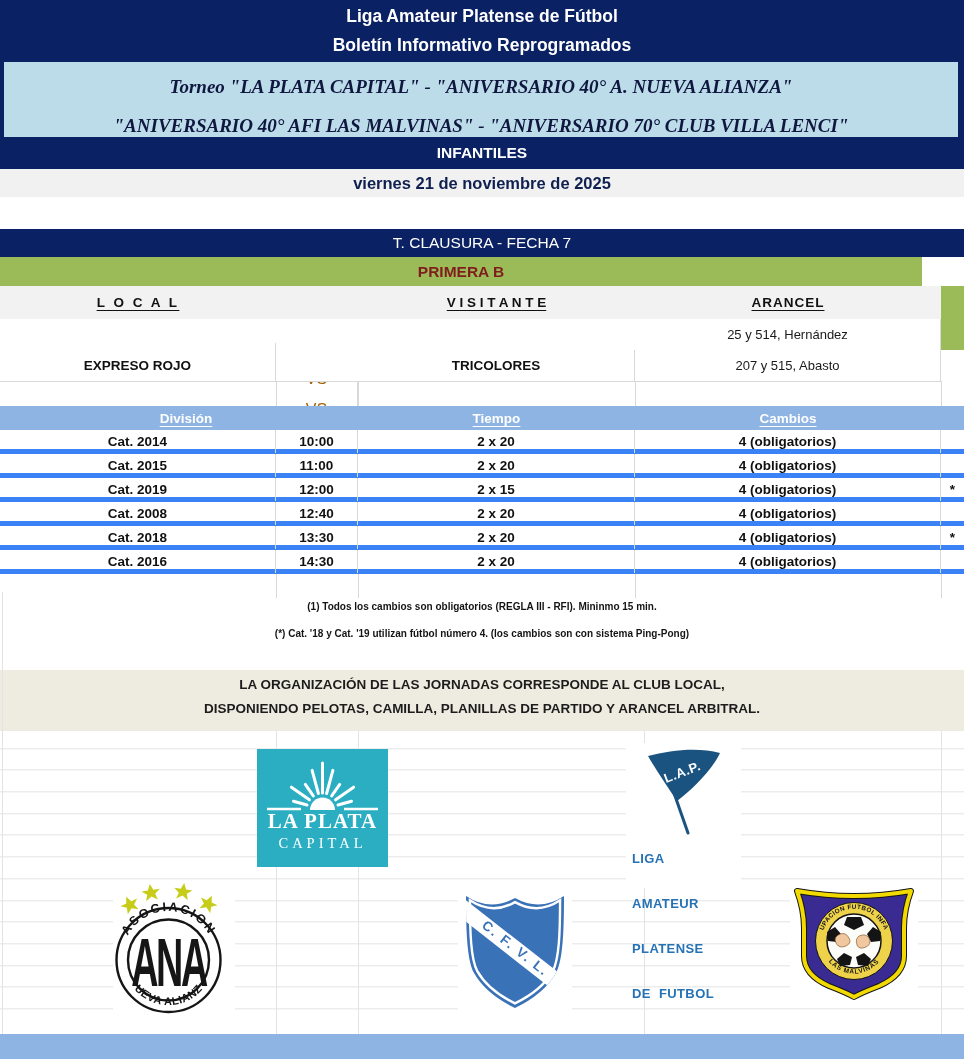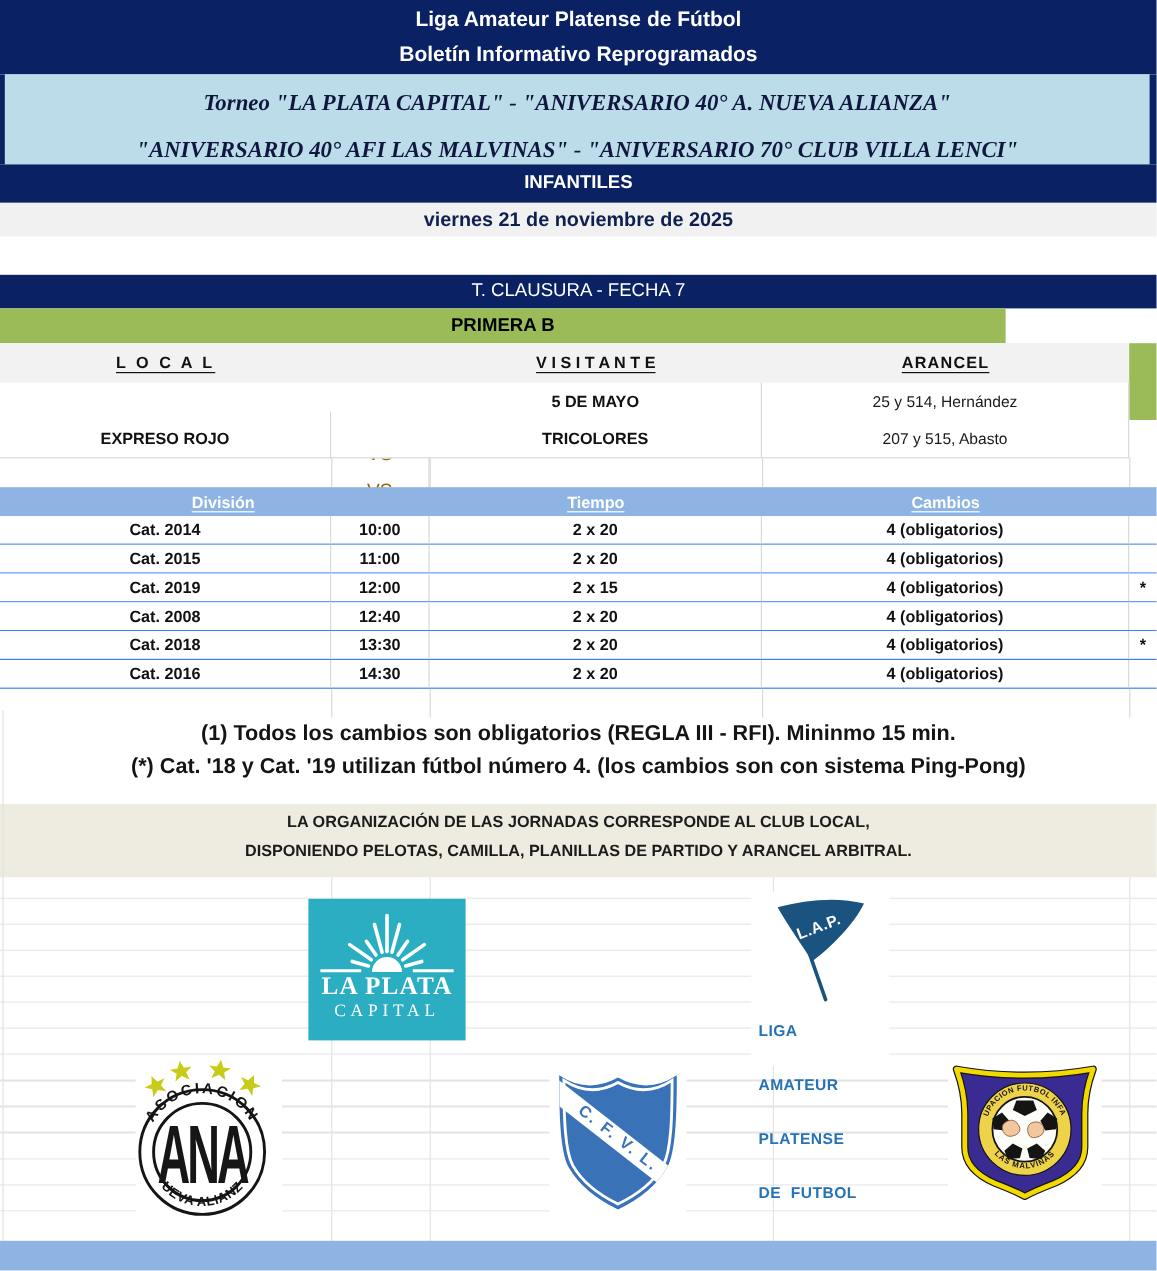--- a/index.html
+++ b/index.html
@@ -12,42 +12,42 @@
   
   #band-title{left:0;top:0;width:964px;height:62px;color:#fff;font-weight:bold;font-size:17.5px;
               justify-content:center;gap:8px;}
   #band-tournament{left:0;top:62px;width:964px;height:75px;background:#BCDCEA;box-sizing:border-box;
               border-left:4px solid #0A2163;border-right:6px solid #0A2163;
               font-family:"Liberation Serif",serif;font-style:italic;font-weight:bold;
               font-size:19px;color:#10173F;padding-top:14px;gap:17px;}
   #band-infantiles{left:0;top:137px;width:964px;height:32px;color:#fff;font-weight:bold;font-size:15.5px;}
   #band-date{left:0;top:169px;width:964px;height:28px;background:#F1F1F1;color:#0F2050;font-weight:bold;font-size:16.5px;}
   #band-clausura{left:0;top:229px;width:964px;height:28px;color:#fff;font-weight:normal;font-size:15.5px;}
-  #band-primerab{left:0;top:257px;width:838px;height:29px;background:#9BBB59;color:#000000;font-weight:bold;font-size:15.5px;}
+  #band-primerab{left:0;top:257px;width:922px;height:29px;background:#9BBB59;color:#7f1d1d;font-weight:bold;font-size:15.5px;}
   
   #fixture-header{left:0;top:286px;width:941px;height:33px;background:#F2F2F2;}
   .fx-h{position:absolute;top:0;height:33px;display:flex;align-items:center;justify-content:center;
         font-weight:bold;font-size:13.5px;text-decoration:underline;text-underline-offset:3px;}
   #green-rail{left:941px;top:286px;width:23px;height:64px;background:#9BBB59;}
   .match-row{left:0;width:941px;height:31px;background:#fff;border-bottom:1px solid #D9D9D9;}
   .m-cell{position:absolute;top:0;height:31px;display:flex;align-items:center;justify-content:center;
           border-right:1px solid #D9D9D9;box-sizing:border-box;}
   .m-team{font-weight:bold;font-size:13.5px;}
   .m-vs{font-size:16px;color:#a16207;margin-top:44px;}
   .m-cancha{font-size:13px;color:#1a1a1a;}
   .vline{width:1px;background:#D9D9D9;}
   
   #sched-header{left:0;top:406px;width:964px;height:24px;background:#8DB4E2;}
   .sc-h{position:absolute;top:0;height:24px;display:flex;align-items:center;justify-content:center;
         color:#fff;font-weight:bold;font-size:13.5px;text-decoration:underline;text-underline-offset:3px;}
-  .sched-row{left:0;width:964px;height:24px;background:#fff;border-bottom:1px solid #3b82f6;box-sizing:border-box;}
+  .sched-row{left:0;width:964px;height:24px;background:#fff;border-bottom:5px solid #3b82f6;box-sizing:border-box;}
   .s-cell{position:absolute;top:0;height:23px;display:flex;align-items:center;justify-content:center;
           font-weight:bold;font-size:13.5px;border-right:1px solid #D9D9D9;box-sizing:border-box;}
   
-  .note-line{left:0;width:964px;text-align:center;font-weight:bold;font-size:18px;color:#141414;}
+  .note-line{left:0;width:964px;text-align:center;font-weight:bold;font-size:10px;color:#141414;}
   #org-band{left:0;top:670px;width:964px;height:61px;background:#EEECE1;justify-content:flex-start;
             padding-top:7px;box-sizing:border-box;gap:9px;font-weight:bold;font-size:13.5px;color:#1c1c1c;}
   
   #logo-area{left:0;top:731px;width:964px;height:303px;
      background-image:repeating-linear-gradient(to bottom,transparent 0 20.7px,#E3E3E3 20.7px 21.7px);
      background-position:0 -3.7px;}
   .vgrid{position:absolute;top:0;height:303px;width:1px;background:#E3E3E3;}
   #logo-capital{left:257px;top:18px;width:131px;height:118px;background:#2BAEC2;}
   #cap-l1{position:absolute;left:0;top:60px;width:131px;text-align:center;color:#fff;
           font-family:"Liberation Serif",serif;font-weight:bold;font-size:21px;letter-spacing:1px;}
@@ -96,21 +96,20 @@
   <div class="abs" id="fixture-header">
     <div class="fx-h" style="left:0;width:276px;letter-spacing:2.5px;">L O C A L</div>
     <div class="fx-h" style="left:358px;width:277px;">V I S I T A N T E</div>
     <div class="fx-h" style="left:635px;width:306px;letter-spacing:1px;">ARANCEL</div>
   </div>
   <div class="abs" id="green-rail"></div>
 
   <div class="abs match-row" style="top:319px;">
     <div class="m-cell m-team" style="left:0;width:276px;margin-top:24px;">LA PLATA FC</div>
     <div class="m-cell m-vs" style="left:276px;width:82px;">VS</div>
-    <div class="m-cell m-team" style="left:358px;width:277px;">5 DE MAYO</div>
     <div class="m-cell m-cancha" style="left:635px;width:306px;">25 y 514, Hernández</div>
   </div>
   <div class="abs match-row" style="top:350px;text-align:center;">
     <div class="m-cell m-team" style="left:0;width:276px;">EXPRESO ROJO</div>
     <div class="m-cell m-vs" style="left:276px;width:82px;">VS</div>
     <div class="m-cell m-team" style="left:358px;width:277px;">TRICOLORES</div>
     <div class="m-cell m-cancha" style="left:635px;width:306px;">207 y 515, Abasto</div>
   </div>
 
   <div class="abs vline" style="left:276px;top:381px;height:25px;"></div>

